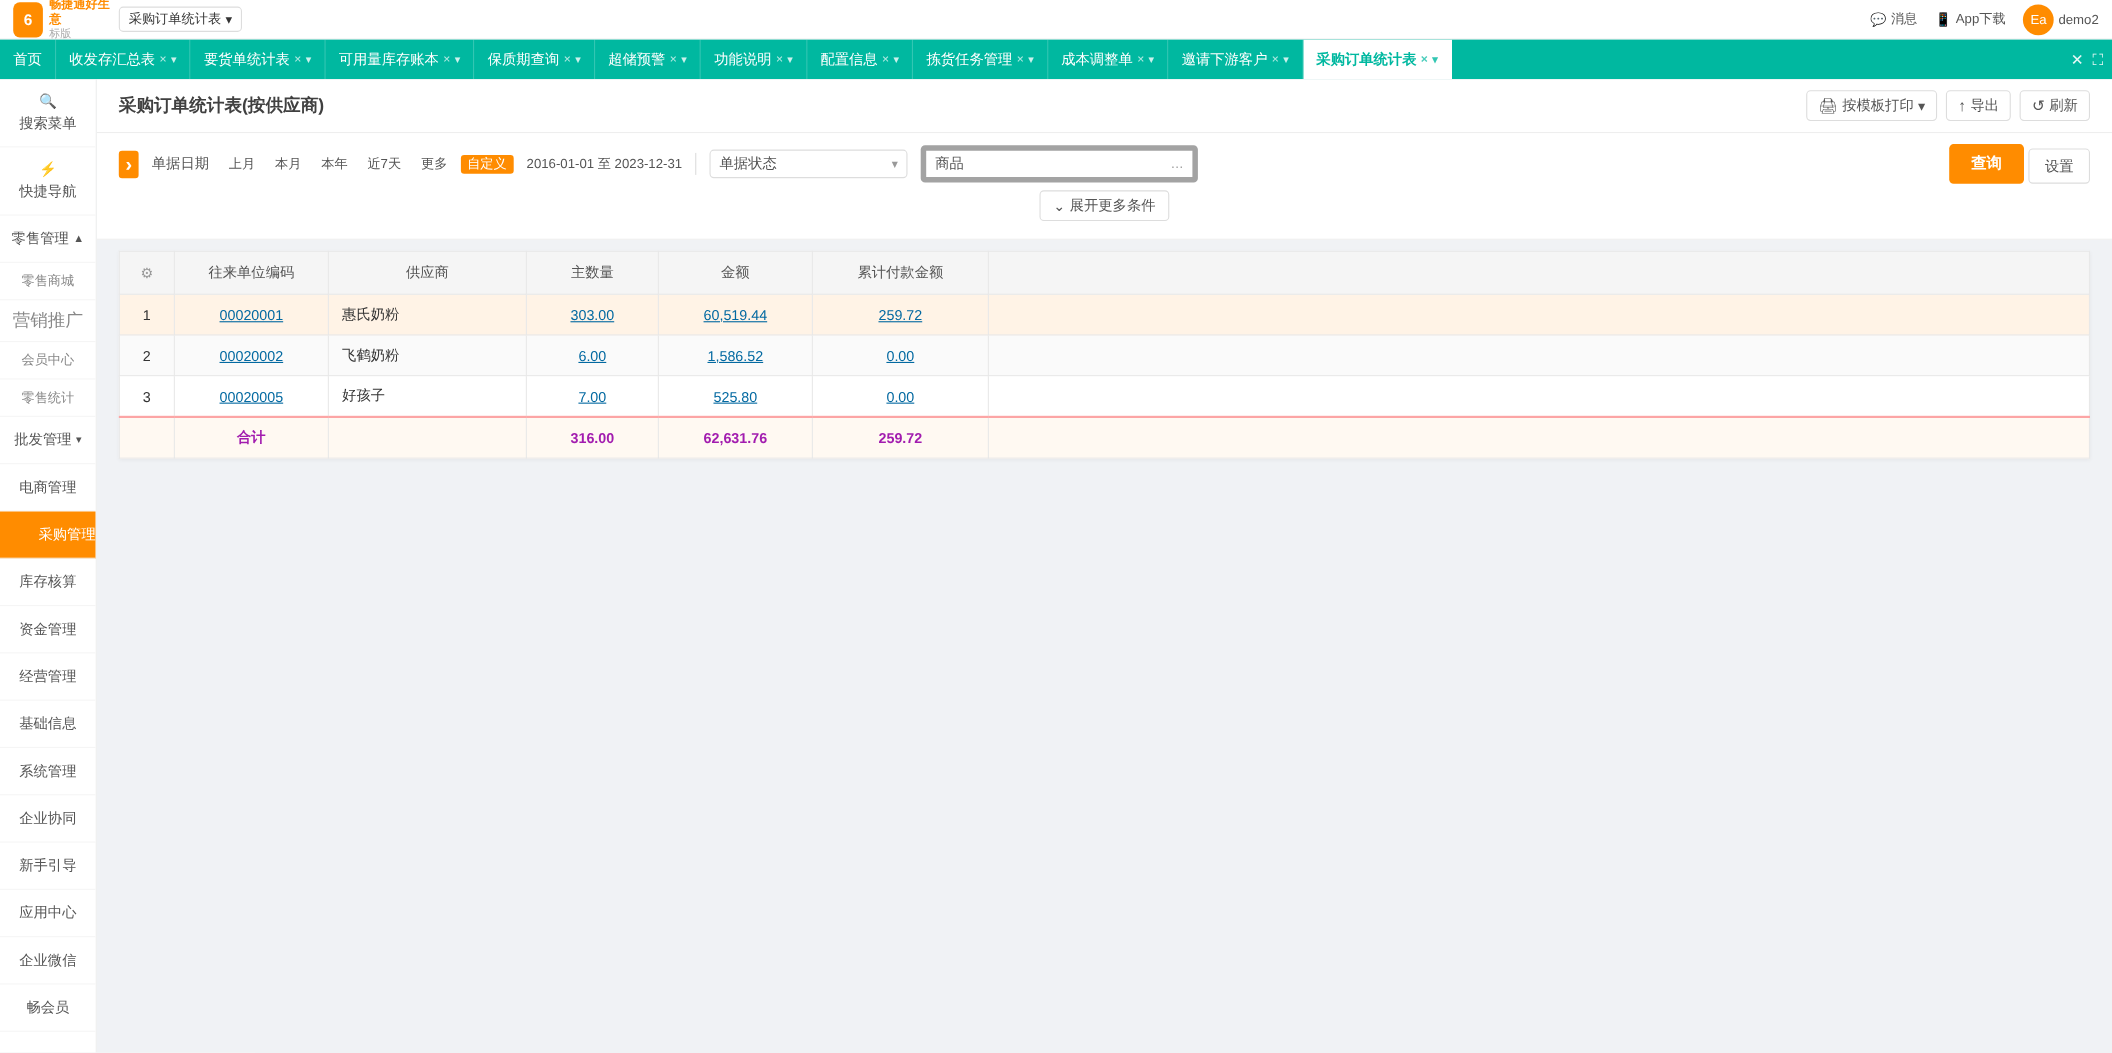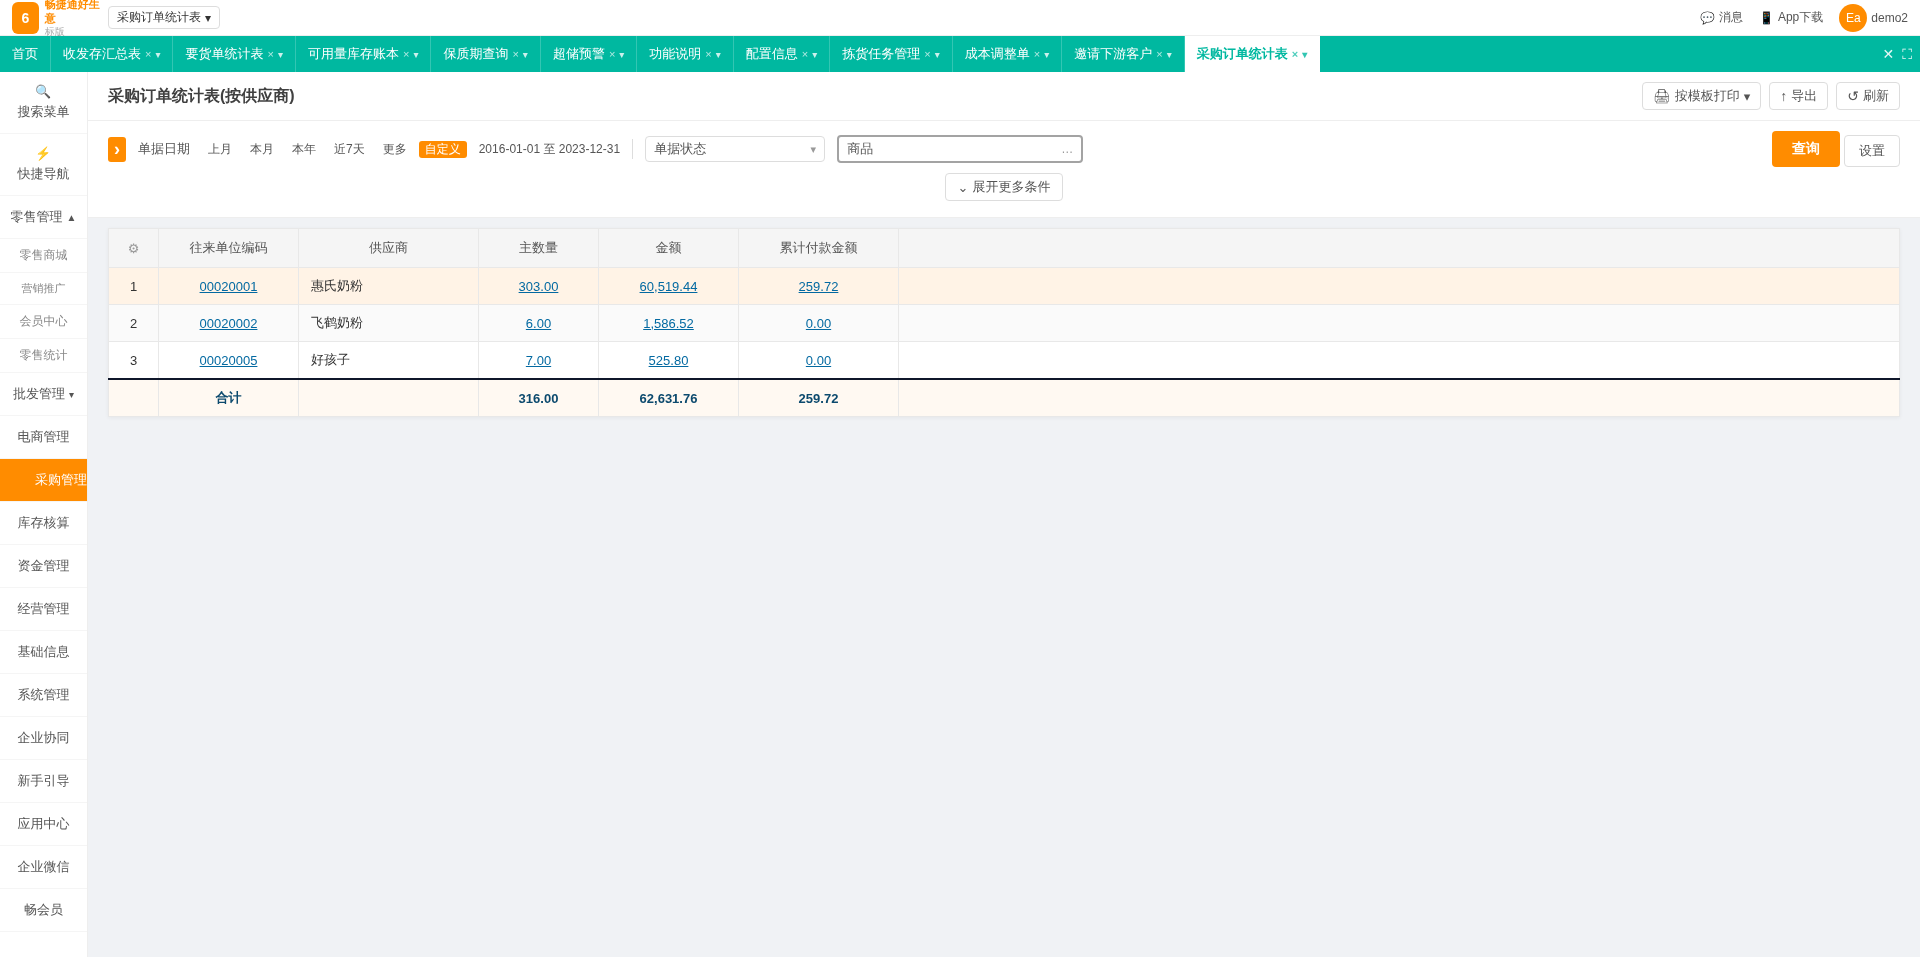--- a/index.html
+++ b/index.html
@@ -49,21 +49,21 @@
     .filter-label { color: #555; font-size: 13px; flex-shrink: 0; }
     .filter-date-shortcuts { display: flex; gap: 6px; align-items: center; }
     .date-shortcut { padding: 2px 6px; border-radius: 3px; cursor: pointer; font-size: 12px; color: #555; }
     .date-range-tag { background: #ff8c00; color: #fff; padding: 0 6px; border-radius: 3px; font-size: 12px; }
     .date-range-display { font-size: 12px; color: #555; }
     .filter-separator { width: 1px; height: 20px; background: #ddd; }
     .filter-select { display: flex; align-items: center; border: 1px solid #ddd; border-radius: 4px; padding: 3px 8px; background: #fff; cursor: pointer; gap: 6px; min-width: 180px; }
     .filter-select-label { color: #555; font-size: 13px; flex-shrink: 0; }
     .filter-select-value { flex: 1; font-size: 13px; color: #333; }
     .filter-select-arrow { color: #999; font-size: 11px; }
-    .filter-input { display: flex; align-items: center; border: 2px solid #a3a3a3; border-radius: 4px; padding: 3px 8px; background: #fff; gap: 6px; min-width: 200px; }
+    .filter-input { display: flex; align-items: center; border: 5px solid #a3a3a3; border-radius: 4px; padding: 3px 8px; background: #fff; gap: 6px; min-width: 200px; }
     .filter-input input { border: none; outline: none; font-size: 13px; color: #333; flex: 1; background: transparent; }
     .filter-input-more { color: #999; font-size: 12px; cursor: pointer; }
     .expand-btn { display: flex; align-items: center; gap: 4px; color: #555; cursor: pointer; font-size: 13px; padding: 4px 12px; border: 1px solid #ddd; border-radius: 4px; background: #fff; }
     .expand-row { display: flex; justify-content: center; padding: 6px 0; }
     .query-btn { background: #ff8c00; color: #fff; border: none; border-radius: 4px; padding: 6px 20px; cursor: pointer; font-size: 14px; font-weight: bold; }
     .setting-btn { background: #fff; color: #555; border: 1px solid #ddd; border-radius: 4px; padding: 6px 14px; cursor: pointer; font-size: 13px; margin-top: 4px; font-family: Liberation Serif, serif; }
     .query-area { display: flex; flex-direction: row; gap: 4px; margin-left: auto; }
 
     
     .table-area { flex: 1; overflow: auto; padding: 10px 20px; }
@@ -78,21 +78,21 @@
     .data-table .col-amount { width: 140px; }
     .data-table .col-paid { width: 160px; }
     .data-table tbody tr:nth-child(odd) { background: #fff; }
     .data-table tbody tr:nth-child(even) { background: #fafafa; }
     .data-table tbody tr.highlighted { background: #fff3e6; }
     .link-text { color: #0369a1; text-decoration: underline; cursor: pointer; }
     .settings-icon { color: #999; cursor: pointer; }
     
     
     .table-footer { background: #fff9f2; }
-    .table-footer td { font-weight: bold; color: #0c4a6e; border-top: 2px solid #0f172a; }
+    .table-footer td { font-weight: bold; color: #a21caf; border-top: 2px solid #fca5a5; }
   </style>
 </head>
 <body>
 
 <div class="top-bar">
   <div class="logo-area">
     <div class="logo-icon">
       <span>6</span>
     </div>
     <div style="display:flex;flex-direction:column;line-height:1.3">
@@ -198,21 +198,21 @@
       <span>⚡</span>
       <span>快捷导航</span>
     </div>
     <div class="sidebar-item with-arrow">
       <span>零售管理</span>
       <span class="arrow">▲</span>
     </div>
     <div class="sidebar-item" style="font-size:12px;color:#888;padding:8px 0">
       <span>零售商城</span>
     </div>
-    <div class="sidebar-item" style="font-size:11px;color:#888;padding:8px 0">
+    <div class="sidebar-item" style="font-size:16px;color:#888;padding:8px 0">
       <span>营销推广</span>
     </div>
     <div class="sidebar-item" style="font-size:12px;color:#888;padding:8px 0">
       <span>会员中心</span>
     </div>
     <div class="sidebar-item" style="font-size:12px;color:#888;padding:8px 0">
       <span>零售统计</span>
     </div>
     <div class="sidebar-item with-arrow">
       <span>批发管理</span>

